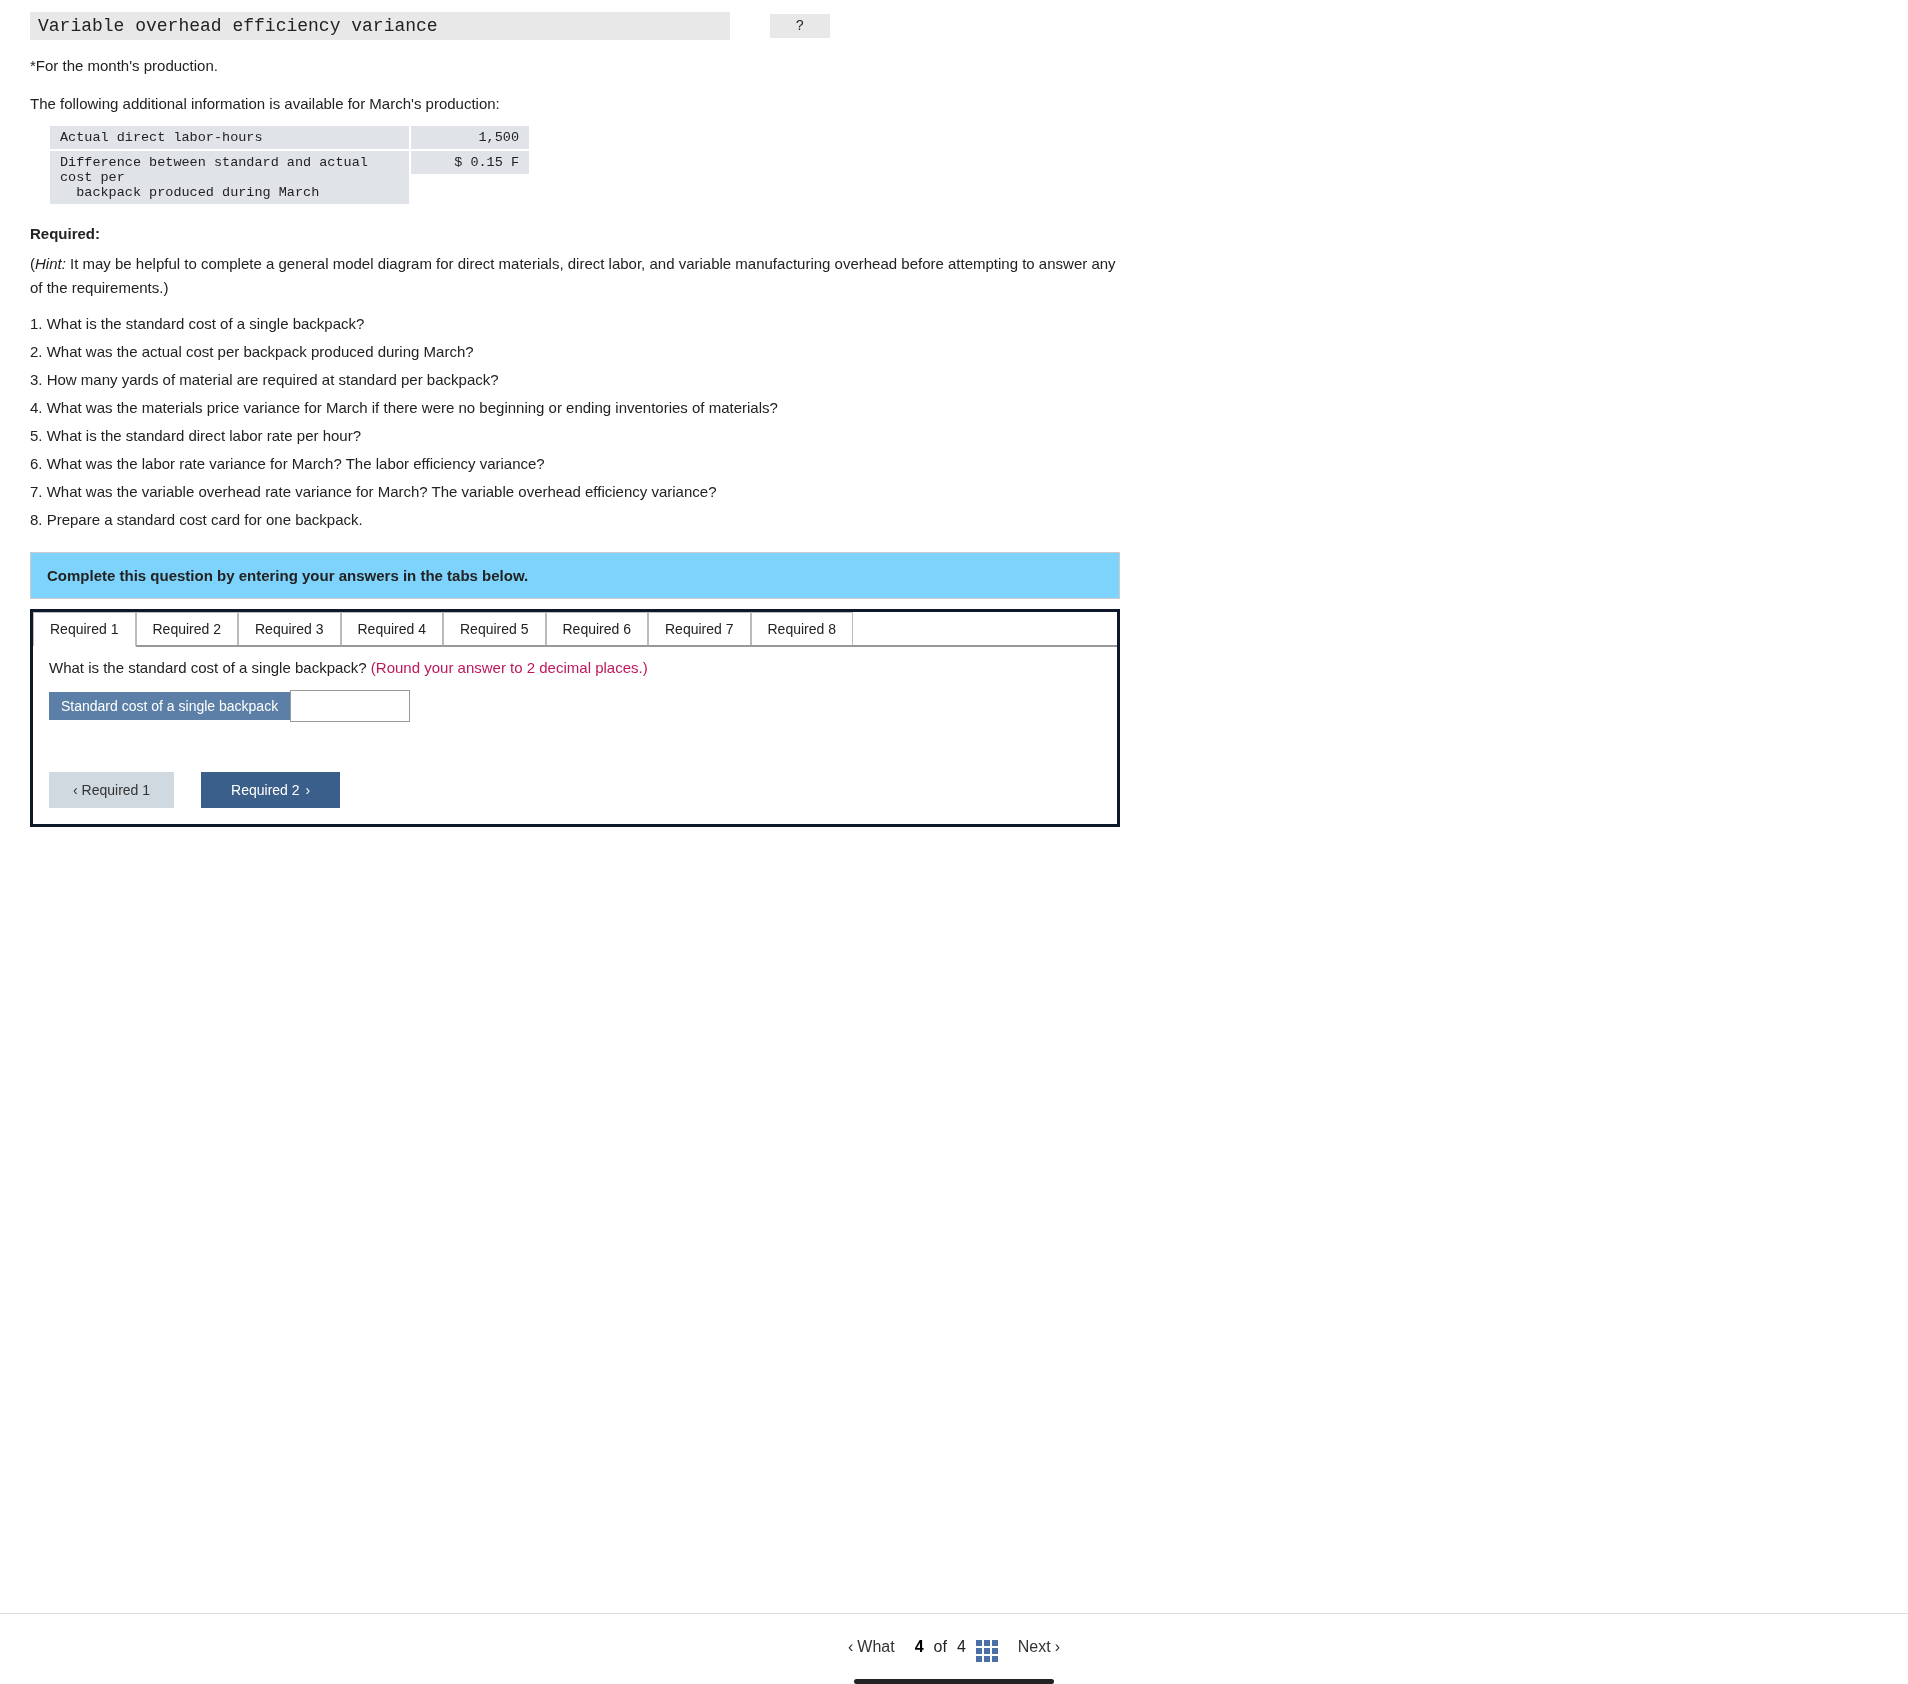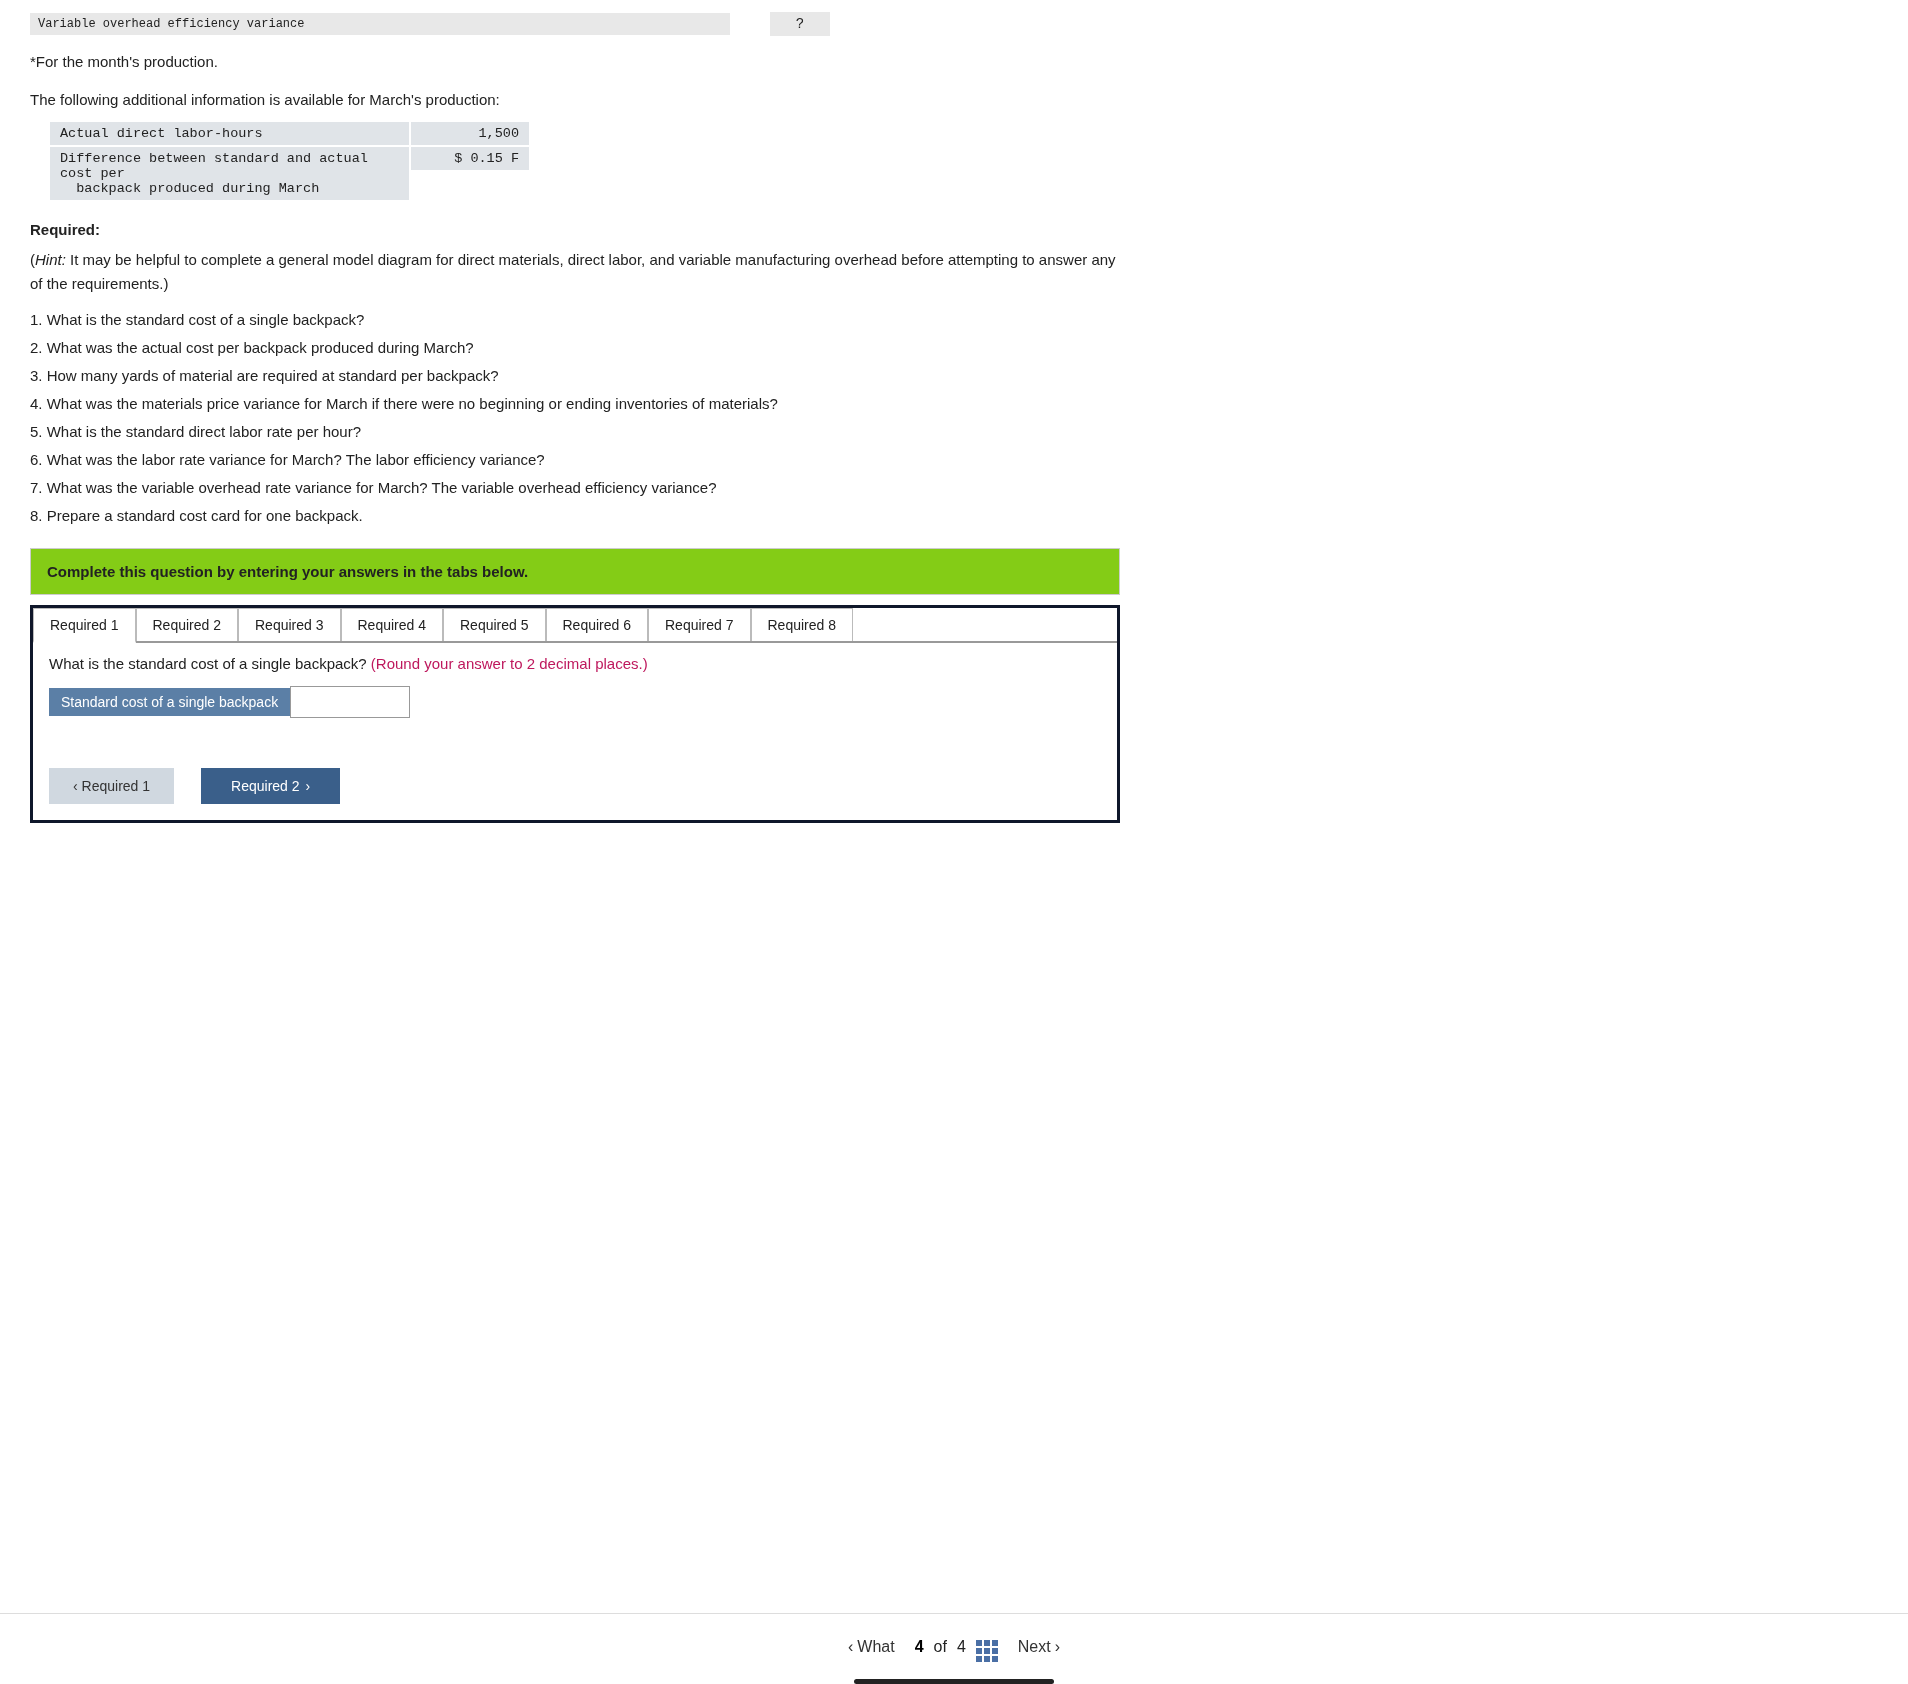--- a/index.html
+++ b/index.html
@@ -16,42 +16,42 @@
       padding: 10px 30px 80px 30px;
       max-width: 1150px;
     }
     .overhead-row {
       display: flex;
       align-items: center;
       margin: 2px 0;
     }
     .overhead-label {
       font-family: 'Courier New', monospace;
-      font-size: 12px;
+      font-size: 18px;
       width: 700px;
       padding: 4px 8px;
       background: #e8e8e8;
     }
     .overhead-value {
       font-family: 'Courier New', monospace;
       font-size: 14px;
       padding: 4px 8px;
       background: #e8e8e8;
       margin-left: 40px;
       min-width: 60px;
       text-align: center;
     }
     .section-gap { margin: 14px 0; }
     .bold { font-weight: bold; }
     .italic { font-style: italic; }
     p { line-height: 1.6; margin-bottom: 6px; }
     ol { margin-left: 0; list-style: none; }
     ol li { margin-bottom: 4px; line-height: 1.6; }
     .complete-box {
-      background: #84cc16;
+      background: #7dd3fc;
       border: 1px solid #ccc;
       padding: 14px 16px;
       margin-top: 20px;
       max-width: 1090px;
       font-weight: bold;
       font-size: 15px;
     }
     .tabs-container {
       border: 3px solid #0f172a;
       max-width: 1090px;

